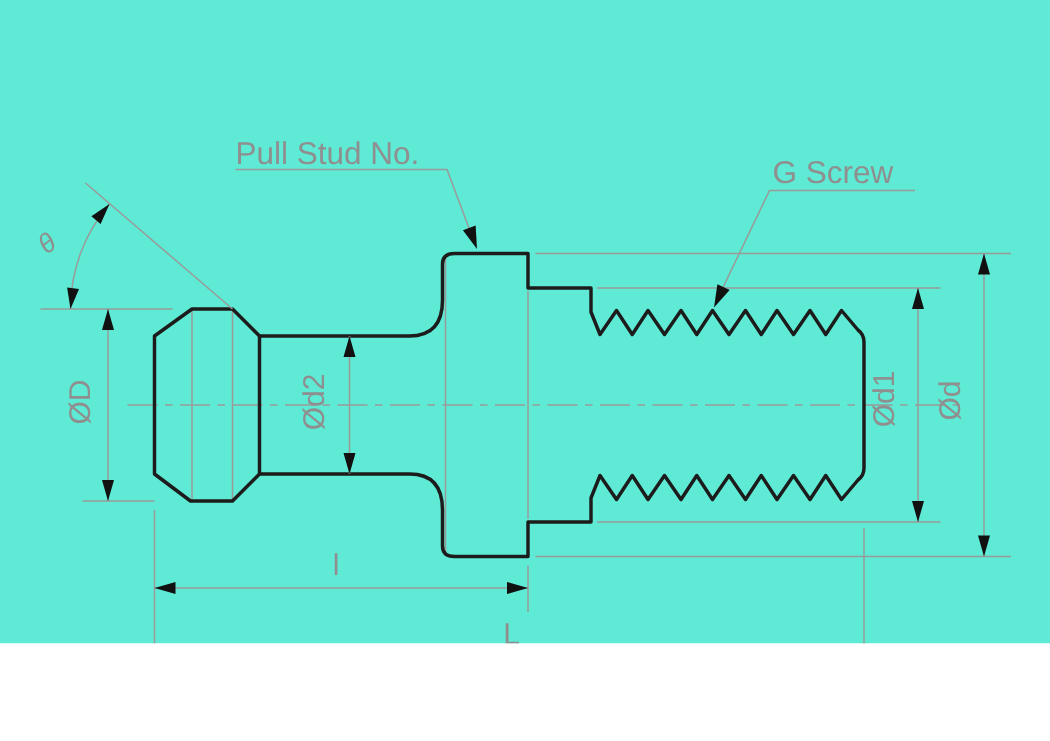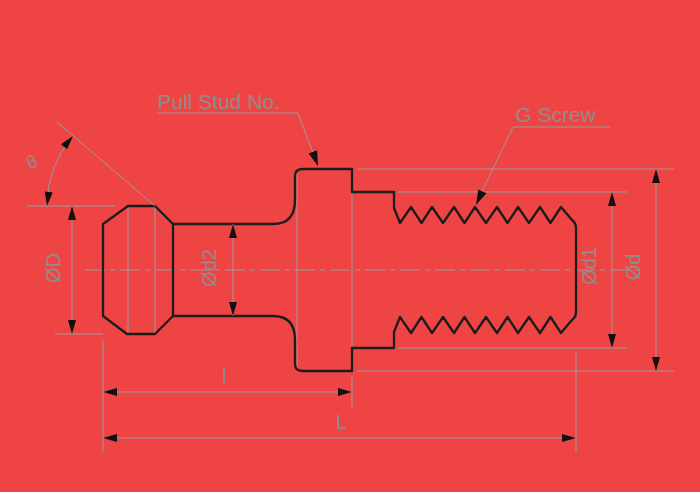--- a/index.html
+++ b/index.html
@@ -1,16 +1,16 @@
 <!DOCTYPE html>
 <html><head>
 <meta charset="utf-8">
 <style>
   html,body{margin:0;padding:0;background:#ffffff;}
-  .canvas-wrap{position:relative;width:700px;height:492px;background:#ef4444;overflow:hidden;}
+  .canvas-wrap{position:relative;width:700px;height:429px;background:#5eead4;overflow:hidden;}
   svg{display:block;}
   .outline{stroke:#1c1c1c;stroke-width:2.3;fill:none;stroke-linejoin:round;stroke-linecap:round;}
   .thin{stroke:#9a9a9a;stroke-width:1;fill:none;}
   .cline{stroke:#9a9a9a;stroke-width:1;fill:none;stroke-dasharray:20 5 5 5;}
   .arrow{fill:#111111;stroke:none;}
   .lbl{font-family:"Liberation Sans", sans-serif;fill:#8f8f8f;}
   .lbl-callout{font-size:21px;}
   .lbl-dim{font-size:20px;}
   .lbl-theta{font-size:18px;font-style:italic;}
 </style>

